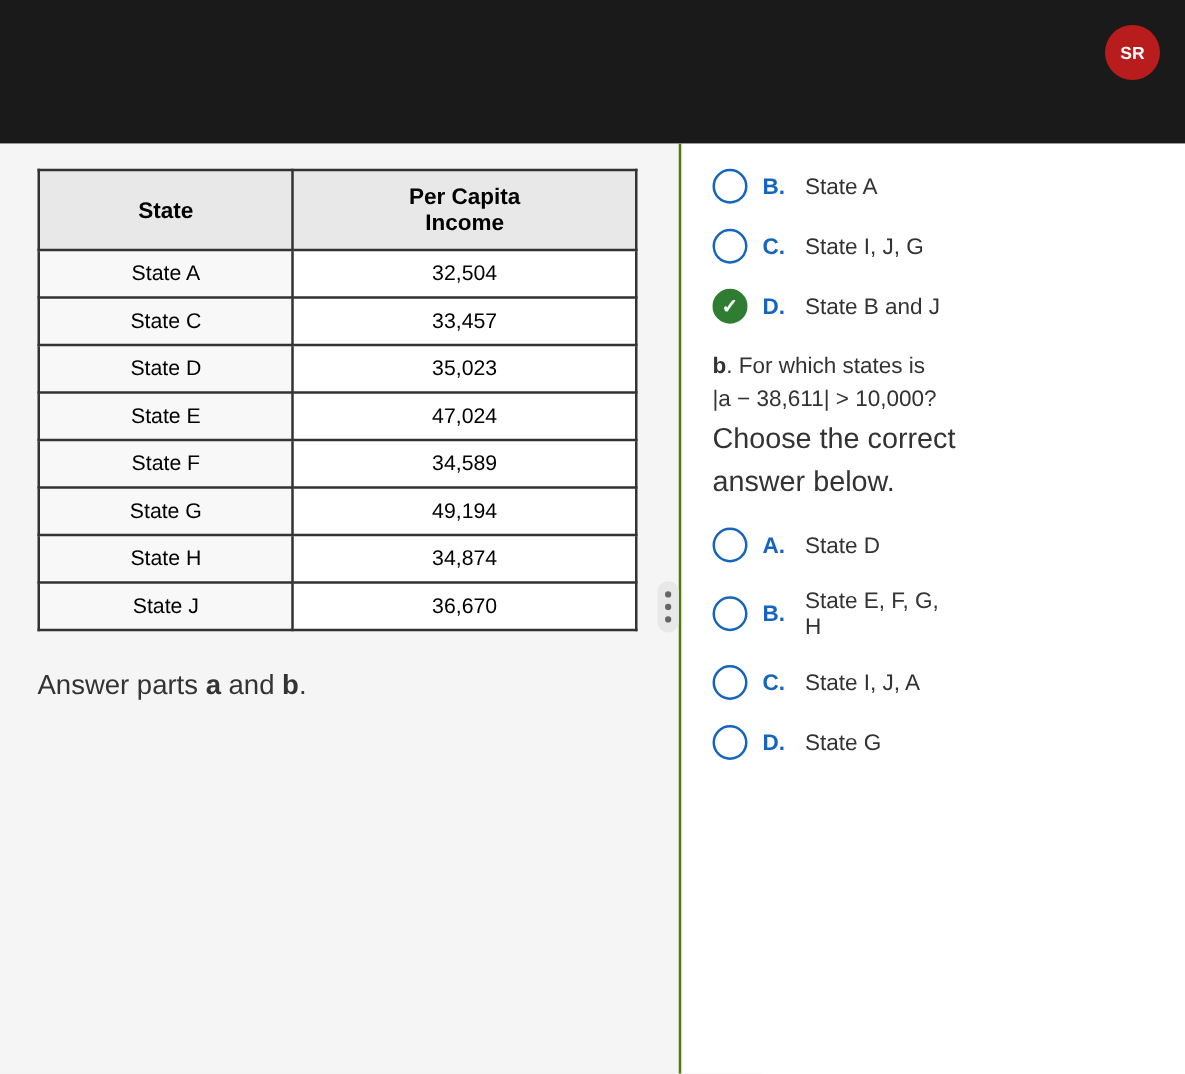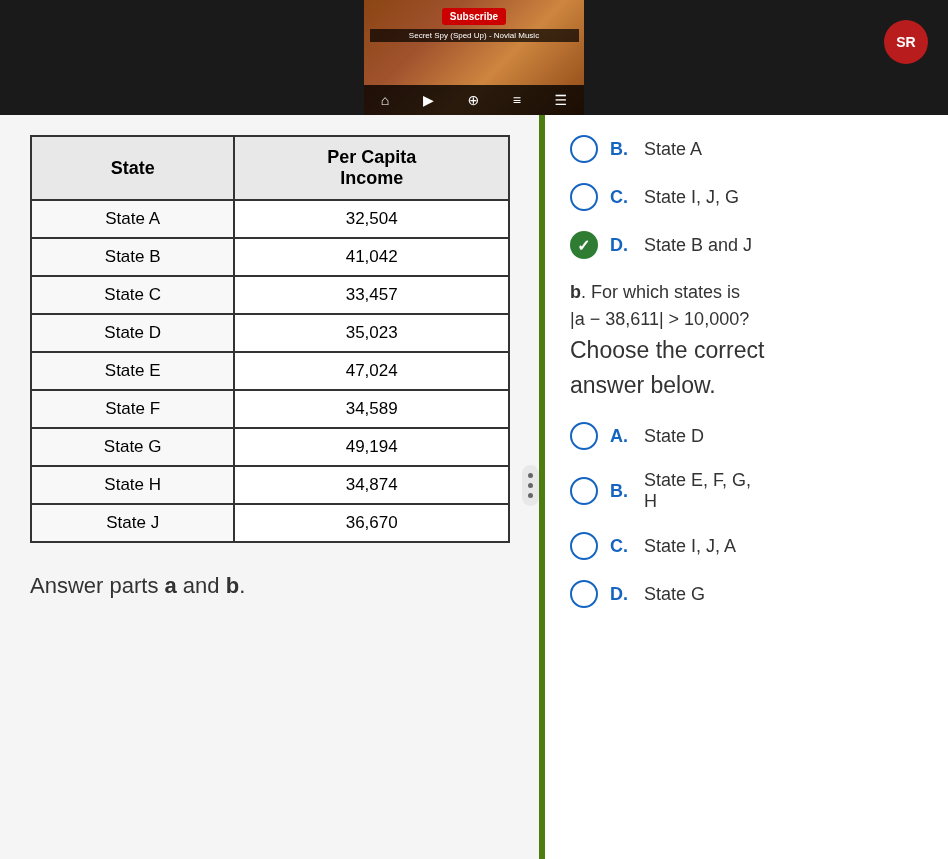--- a/index.html
+++ b/index.html
@@ -104,21 +104,21 @@
       height: 744px;
       display: flex;
       background: #f5f5f5;
     }
 
     
     .left-panel {
       width: 545px;
       padding: 20px 30px;
       background: #f5f5f5;
-      border-right: 6px solid #4d7c0f;
+      border-right: 2px solid #4d7c0f;
       position: relative;
     }
 
     
     .data-table {
       border-collapse: collapse;
       width: 480px;
       margin-bottom: 30px;
     }
 
@@ -230,54 +230,39 @@
       display: flex;
       flex-direction: column;
       gap: 5px;
       cursor: pointer;
     }
   </style>
 </head>
 <body>
 
 <div class="top-bar">
-  <div class="video-thumbnail">
-    <div class="subscribe-btn">Subscribe</div>
-    <div class="video-title-bar">Secret Spy (Sped Up) - Novial Music</div>
-    <div class="nav-bar">
-      <span class="nav-icon">⌂</span>
-      <span class="nav-icon">▶</span>
-      <span class="nav-icon">⊕</span>
-      <span class="nav-icon">≡</span>
-      <span class="nav-icon">☰</span>
-    </div>
-  </div>
   <div class="avatar-circle">SR</div>
 </div>
 
 <div class="content-area">
 
   <div class="left-panel">
     <table class="data-table">
       <thead>
         <tr>
           <th>State</th>
           <th>Per Capita<br>Income</th>
         </tr>
       </thead>
       <tbody id="table-body">
       <tr>
       <td>State A</td>
       <td>32,504</td>
     </tr>
           <tr>
-      <td>State B</td>
-      <td>41,042</td>
-    </tr>
-          <tr>
       <td>State C</td>
       <td>33,457</td>
     </tr>
           <tr>
       <td>State D</td>
       <td>35,023</td>
     </tr>
           <tr>
       <td>State E</td>
       <td>47,024</td>

